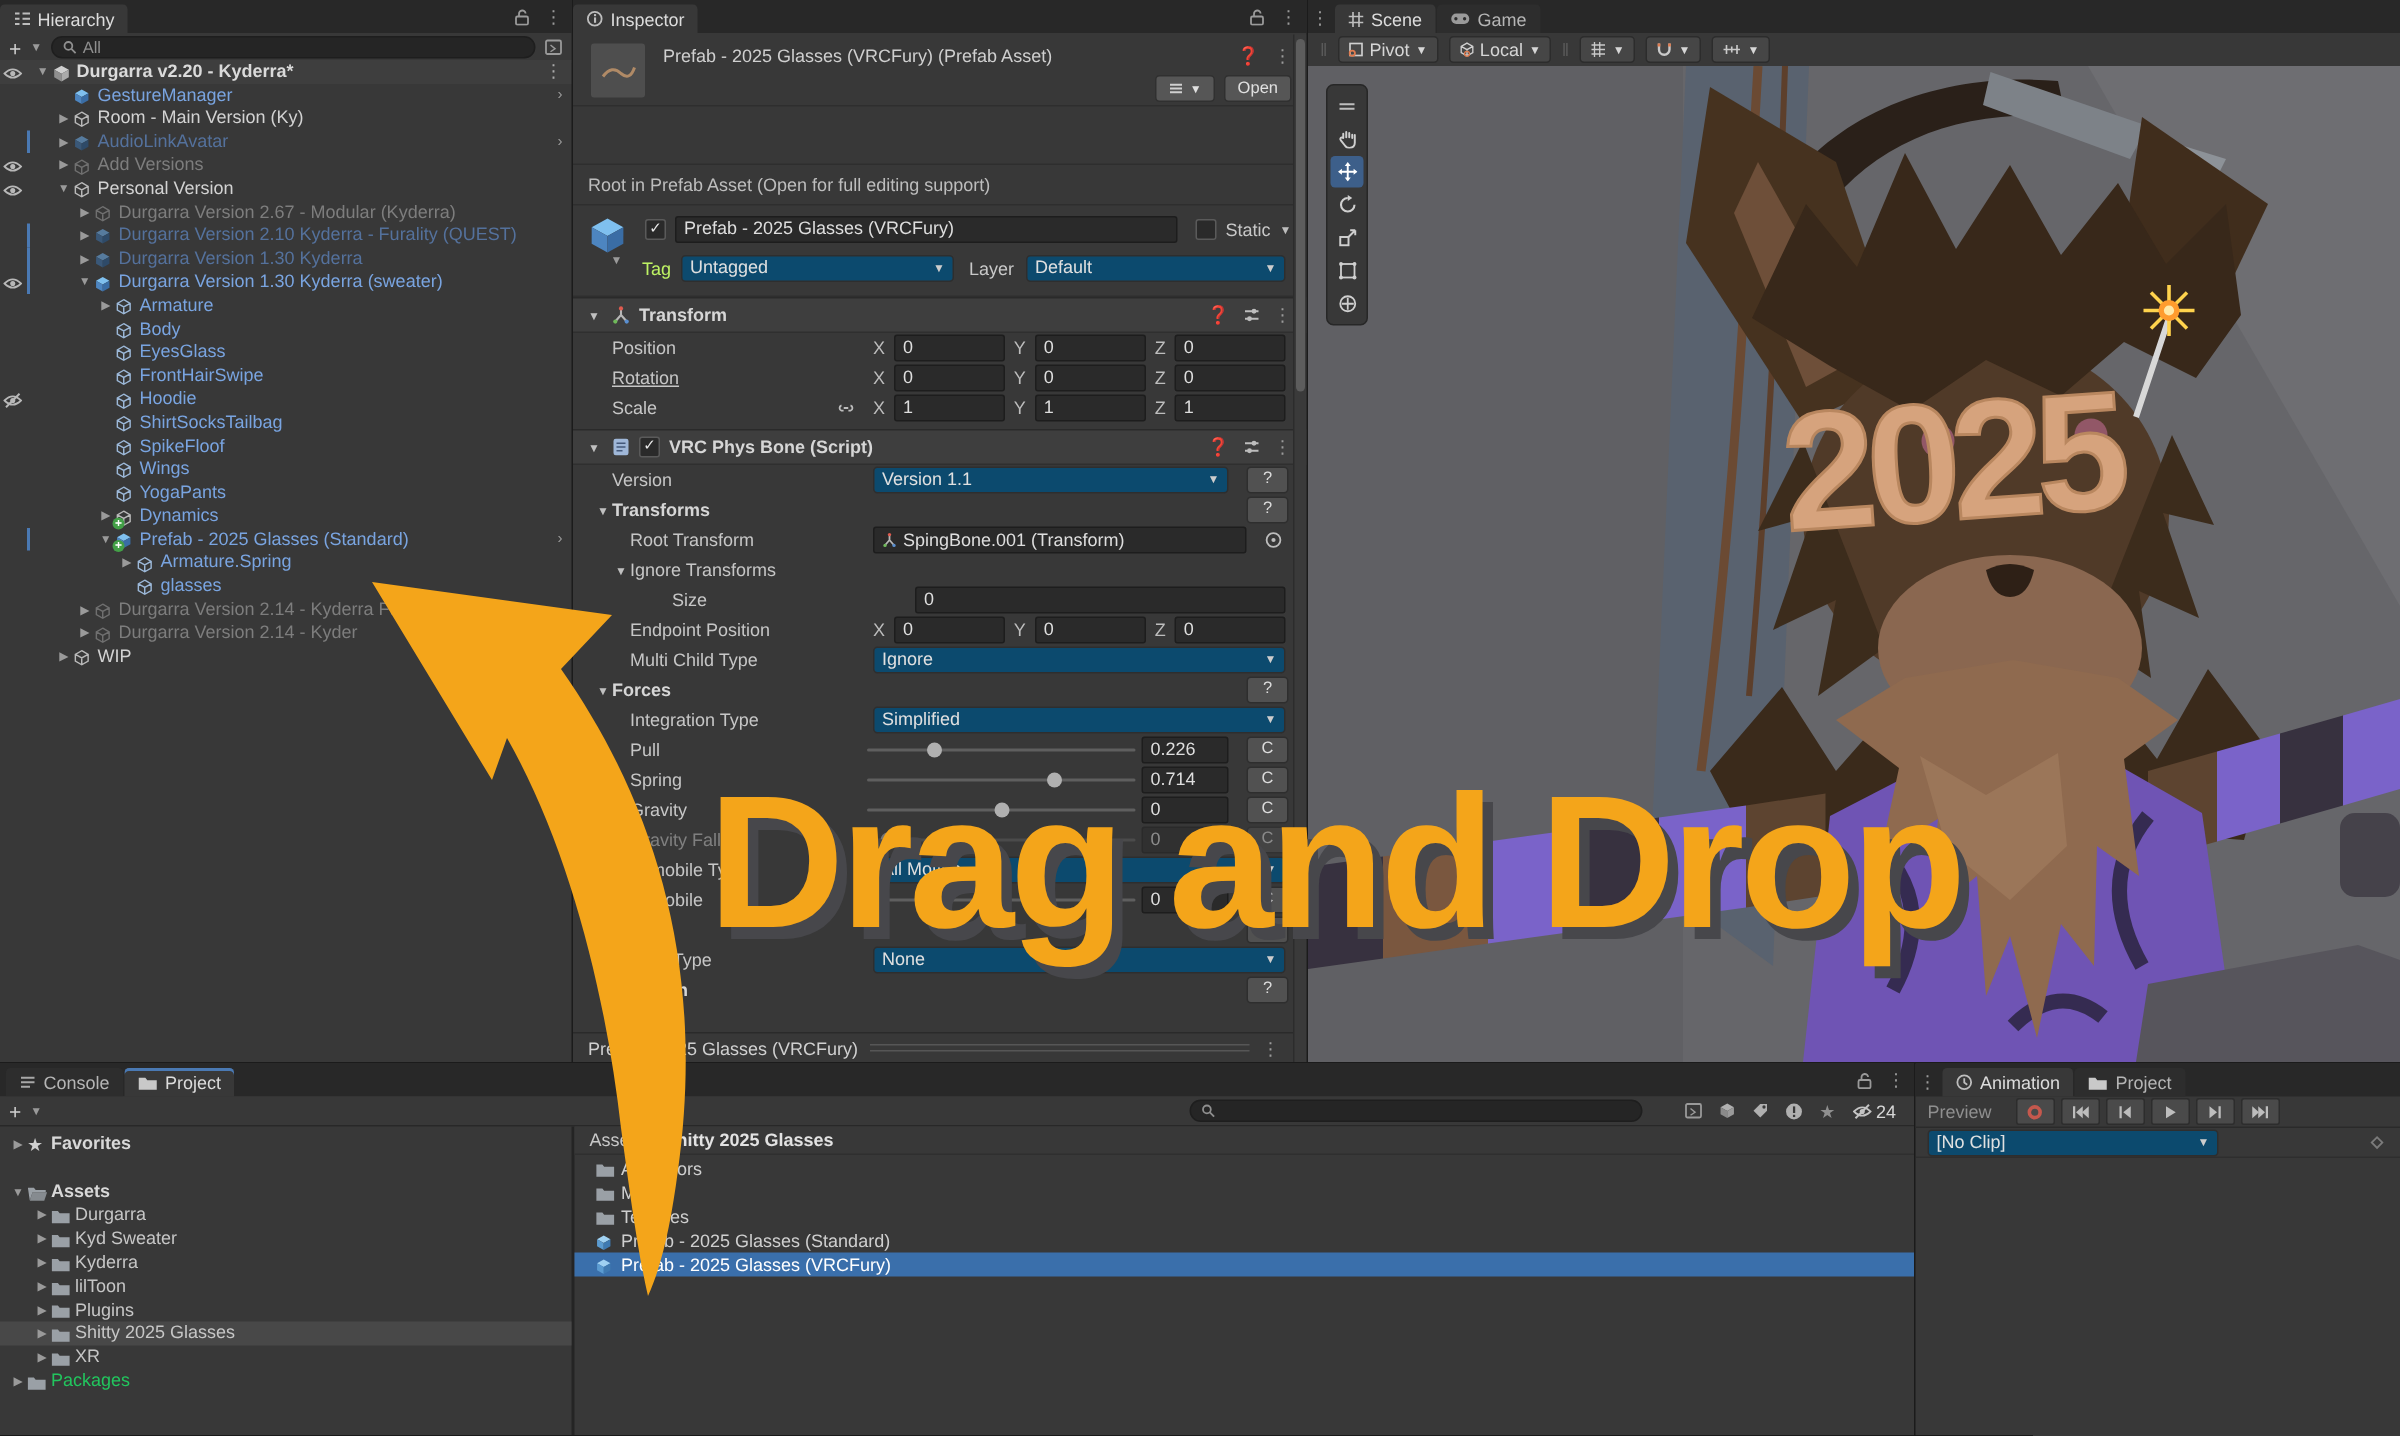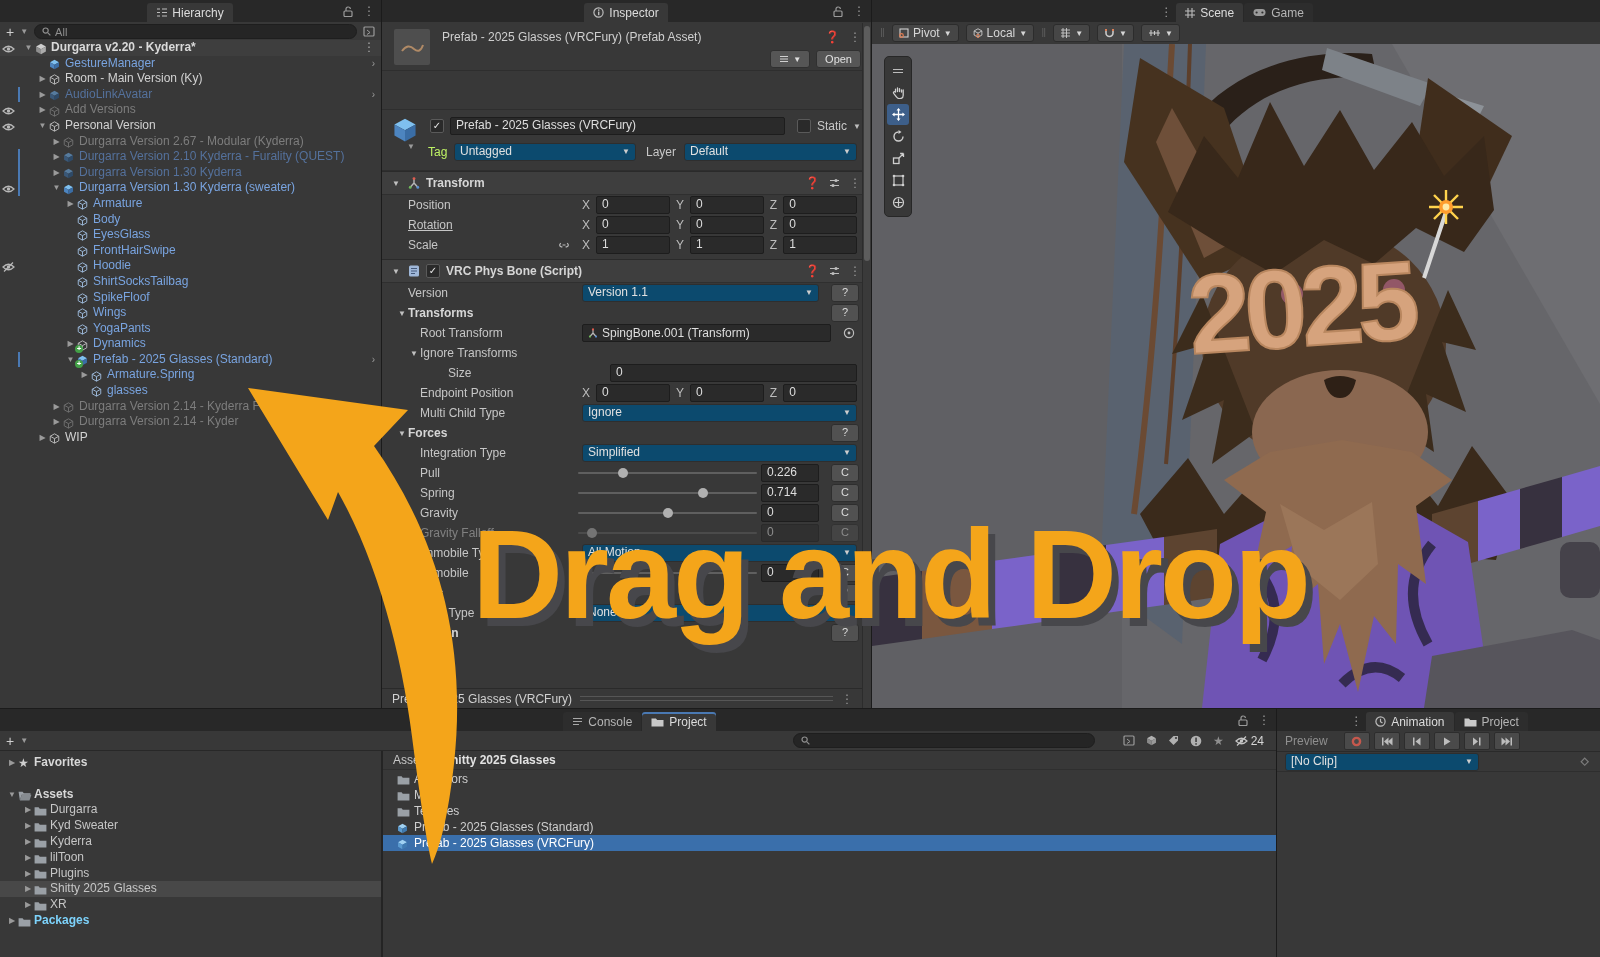--- a/index.html
+++ b/index.html
@@ -1,20 +1,20 @@
 <!DOCTYPE html>
 <html><head>
 <meta charset="utf-8">
 <style>
   html,body{margin:0;padding:0;background:#151515;}
   body{font-family:"Liberation Sans",sans-serif;font-size:12px;color:#c8c8c8;-webkit-font-smoothing:antialiased;}
   .app{position:relative;width:1600px;height:957px;background:#1b1b1b;overflow:hidden;}
   .panel{position:absolute;background:#383838;overflow:hidden;}
   
-  .tabbar{height:22px;background:#282828;display:flex;align-items:flex-end;position:relative;justify-content:center;}
+  .tabbar{height:22px;background:#282828;display:flex;align-items:flex-end;position:relative;}
   .tab{height:19px;padding:0 9px;display:flex;align-items:center;gap:5px;color:#b5b5b5;background:#2d2d2d;border-radius:3px 3px 0 0;margin-right:1px;}
   .tab.active{background:#383838;color:#dcdcdc;}
   .tab.bluetop{box-shadow:inset 0 2px 0 #4a79b3;}
   .tabbar .right{position:absolute;right:6px;top:4px;display:flex;gap:10px;align-items:center;color:#9a9a9a;}
   .kebab{color:#9a9a9a;font-size:12px;letter-spacing:0;}
   
   .toolbar{height:19px;background:#383838;border-bottom:1px solid #282828;display:flex;align-items:center;padding:0 6px;gap:6px;position:relative;}
   .plusbtn{color:#cfcfcf;font-size:14px;line-height:14px;}
   .tinyarrow{color:#9a9a9a;font-size:8px;}
   .searchbox{background:#252525;border:1px solid #1e1e1e;border-radius:9px;height:13px;display:flex;align-items:center;color:#8f8f8f;font-size:11px;padding:0 7px;gap:4px;}
@@ -478,20 +478,21 @@
               <path d="M1 1.5h8M1 4h8M1 6.5h8" stroke="#d0d0d0" stroke-width="1.2"></path>
             </svg>
           <span style="font-size:8px;">▼</span>
         </span>
         <span class="btn">
             <span>Open</span>
           </span>
       </div>
     </div>
     <div class="spacer"></div>
+    <div class="noterow">Root in Prefab Asset (Open for full editing support)</div>
 
     <div class="goblock">
       <div class="goicon">
         <svg width="26" height="26" viewBox="0 0 16 16">
             <polygon points="8,1 14.5,4.6 8,8.2 1.5,4.6" fill="#7fc0ef"></polygon>
             <polygon points="1.5,4.6 8,8.2 8,15 1.5,11.4" fill="#4d85c0"></polygon>
             <polygon points="14.5,4.6 8,8.2 8,15 14.5,11.4" fill="#3a6da5"></polygon>
           </svg>
       </div>
       <div class="goarrow">▼</div>
@@ -1068,21 +1069,21 @@
             <span style="color:#c6c6c6;">XR</span>
           </div>
           <div class="trow">
             <span style="width:6px;flex:none;"></span>
             <span class="arr">▶</span>
             <span class="ic">
               <svg width="13" height="10" viewBox="0 0 14 11">
                 <path d="M0.5 1.5h4.4l1.3 1.6h7.3v7.4h-13z" fill="#9aa0a6"></path>
               </svg>
             </span>
-            <span style="font-weight:bold;color:#7dd3fc;">Packages</span>
+            <span style="font-weight:normal;color:#22c55e;">Packages</span>
           </div>
         </div>
     </div>
 
     <div style="position:absolute;left:383px;top:42px;bottom:0;right:0;">
       <div class="crumbbar">
         <span>Assets</span>
         <span style="color:#8f8f8f;">›</span>
         <span class="crumb-cur">Shitty 2025 Glasses</span>
       </div>

